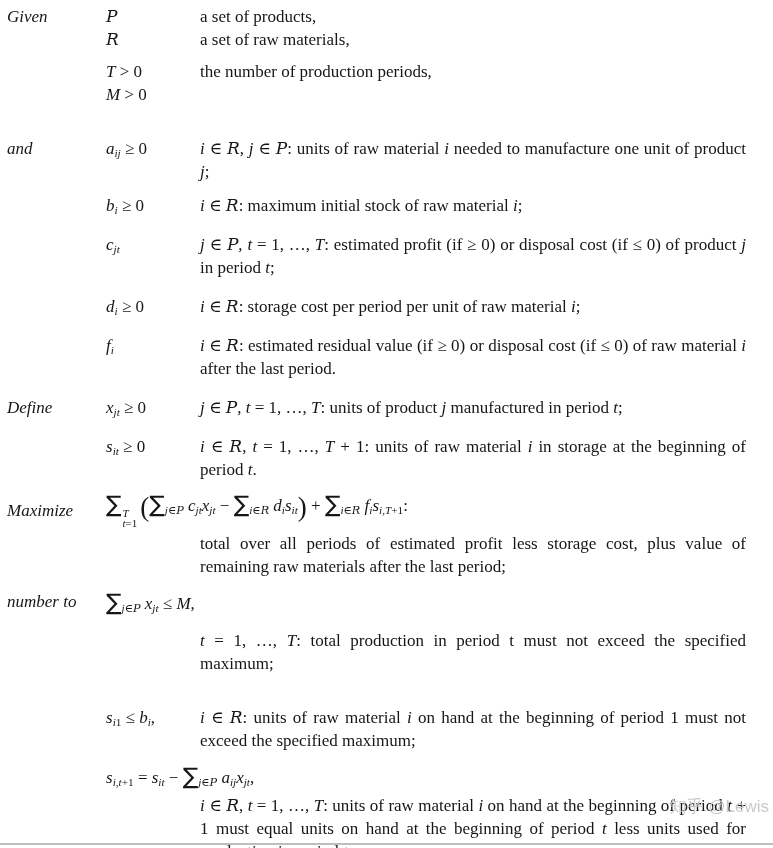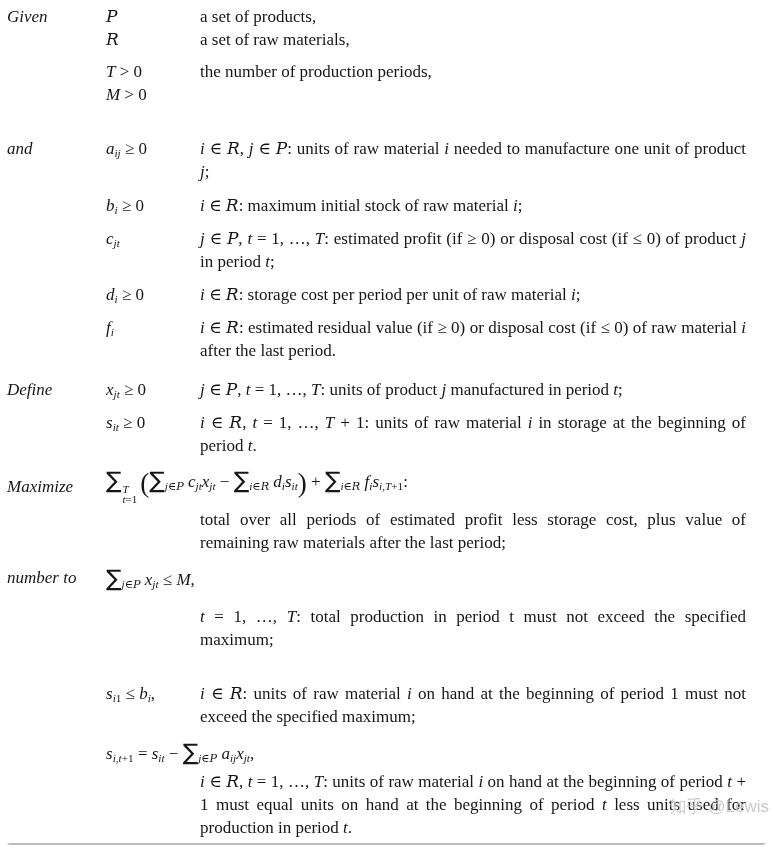--- a/index.html
+++ b/index.html
@@ -6,21 +6,20 @@
   .doc {
     position: relative;
     width: 773px;
     height: 848px;
     background: var(--bg, #ffffff);
     color: var(--text, #161616);
     font-family: "Liberation Serif", "DejaVu Serif", serif;
     font-size: 17px;
     line-height: 23px;
     overflow: hidden;
-    border-radius: 20px;
   }
   .content { padding: 5px 27px 0 7px; }
   .row { display: flex; align-items: flex-start; }
   .c1 { width: 99px; flex: none; font-style: italic; }
   .c2 { width: 94px; flex: none; }
   .c3 { flex: 1; text-align: justify; }
   .fcell { flex: 1; }
   sub { font-size: 0.66em; line-height: 0; vertical-align: -0.3em; }
   .cal { font-family: "DejaVu Serif", serif; font-style: italic; }
   .sum {
@@ -29,21 +28,21 @@
     position: relative; top: 1px;
   }
   .ss {
     display: inline-flex; flex-direction: column; align-items: flex-start;
     font-size: 11px; line-height: 10px; vertical-align: -6px; margin: 0 3px 0 1px;
   }
   .bigp { font-size: 27px; line-height: 1; vertical-align: -5px; font-weight: 300; }
   .mt-a { margin-top: 9px; }
   .mt-b { margin-top: 31px; }
   .mt-c { margin-top: 11px; align-items: center; }
-  .mt-d { margin-top: 10px; }
+  .mt-d { margin-top: 16px; }
   .mt-e { margin-top: 16px; }
   .mt-f { margin-top: 4px; }
   .mt-g { margin-top: 12px; }
   .mt-h { margin-top: 14px; }
   .mt-i { margin-top: 5px; }
   .caption {
     margin-top: 12px; text-align: center; font-size: 18px; line-height: 24px;
   }
   .cap-tag { font-weight: bold; font-style: normal; }
   .cap-text { font-style: italic; }

